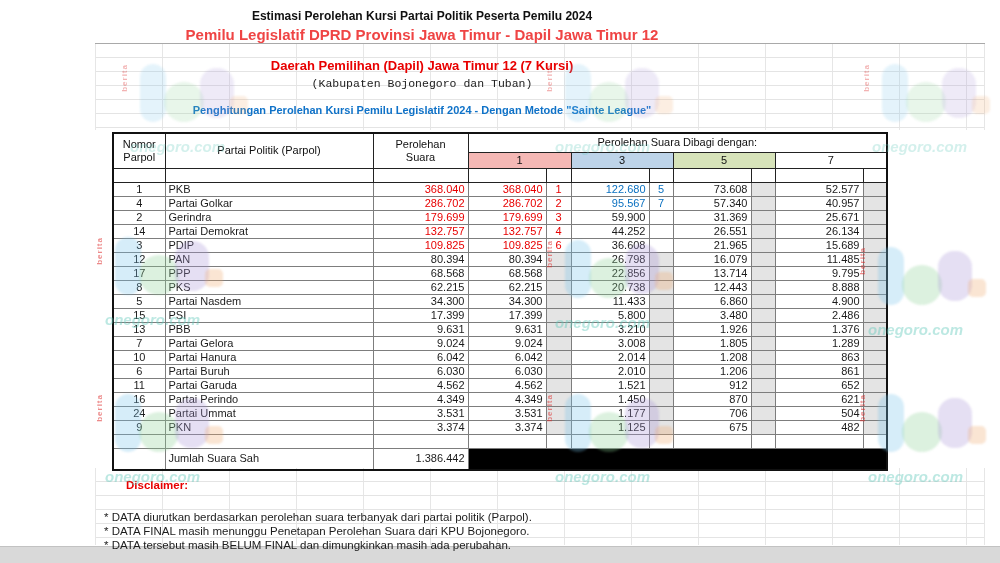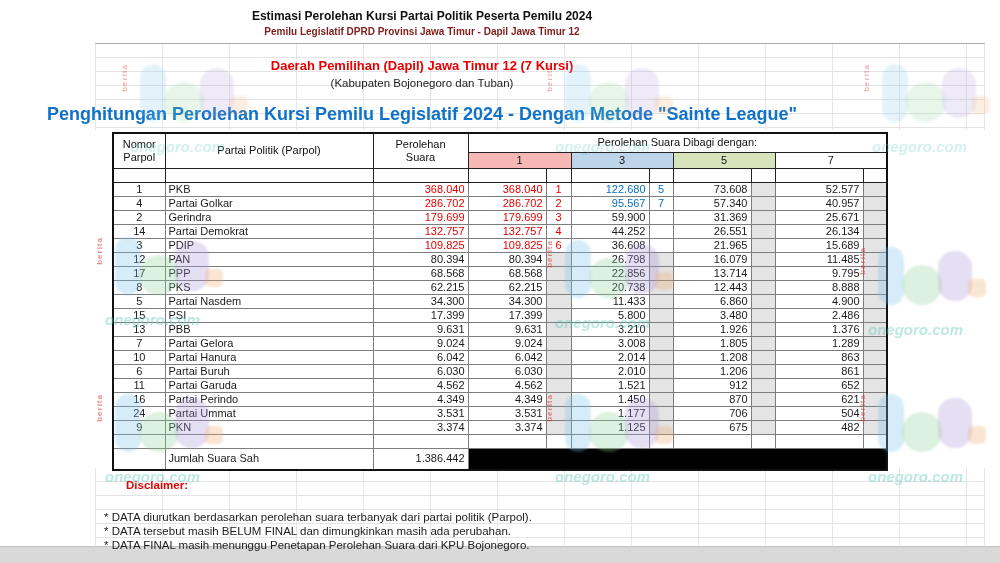--- a/index.html
+++ b/index.html
@@ -17,24 +17,24 @@
     border-left:1px solid #e6e6e6; border-right:1px solid #e6e6e6;
   }
   #grid-top { top:44px; height:86px; }
   #grid-bottom { top:468px; height:77px; }
   .title-underline { position:absolute; left:95px; width:890px; top:43px; height:1px; background:#a9a9a9; }
   .bottom-strip { position:absolute; left:0; top:546px; width:1000px; height:17px; background:#d9d9d9; border-top:1px solid #c2c2c2; }
 
   
   .center-line { position:absolute; left:0; width:844px; text-align:center; }
   #t1 { top:9px;  font-size:12px; font-weight:bold; color:#111; }
-  #t2 { top:26px; font-size:10px; font-weight:bold; color:#7f1d1d; }
+  #t2 { top:26px; font-size:15px; font-weight:bold; color:#ef4444; }
   #t3 { top:58px; font-size:13px; font-weight:bold; color:#e80000; }
-  #t4 { top:77px; font-size:11.5px; color:#222; }
-  #t5 { top:104px; font-size:18px; font-weight:bold; color:#0f72c8; }
+  #t4 { top:77px; font-size:11.5px; color:#222;font-family:Liberation Mono, monospace; }
+  #t5 { top:104px; font-size:11px; font-weight:bold; color:#0f72c8; }
 
   
   #main-table {
     position:absolute; left:112px; top:132px; width:774px;
     border-collapse:collapse; table-layout:fixed;
     font-size:11px; border:2px solid #111;
   }
   #main-table td, #main-table th {
     border:1px solid #7d7d7d; overflow:hidden; white-space:nowrap;
     font-weight:normal; padding:0 3px; height:14px; line-height:13px;
@@ -392,22 +392,22 @@
       <td class="total-label">Jumlah Suara Sah</td>
       <td class="total-value">1.386.442</td>
       <td colspan="8" class="black-bar"></td>
     </tr>
   </tfoot>
 </table>
 
 <div id="disclaimer">
   <div class="dh">Disclaimer:</div>
   <div class="di">* DATA diurutkan berdasarkan perolehan suara terbanyak dari partai politik (Parpol).</div>
+  <div class="di">* DATA FINAL masih menunggu Penetapan Perolehan Suara dari KPU Bojonegoro.</div>
   <div class="di">* DATA tersebut masih BELUM FINAL dan dimungkinkan masih ada perubahan.</div>
-  <div class="di">* DATA FINAL masih menunggu Penetapan Perolehan Suara dari KPU Bojonegoro.</div>
 </div>
 
 <div class="wm dim" style="left:120px; top:52px;">
     <span class="berita">berita</span>
     <span class="blobs">
       <i class="b1"></i>
       <i class="b2"></i>
       <i class="b3"></i>
       <i class="b4"></i>
     </span>

